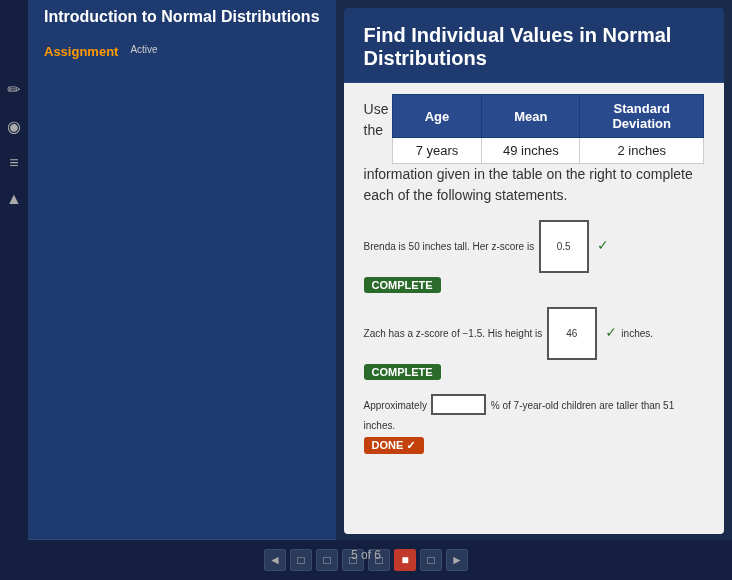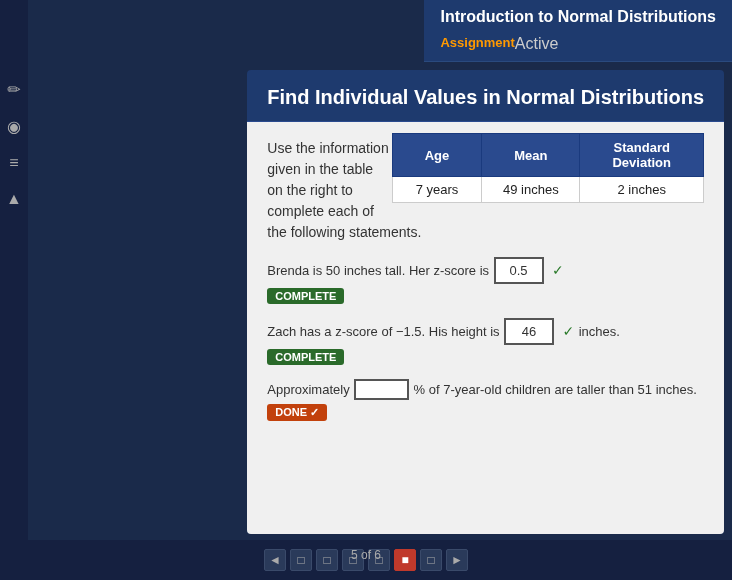--- a/index.html
+++ b/index.html
@@ -21,32 +21,33 @@
     }
 
     .top-header-title {
       color: white;
       font-size: 16px;
       font-weight: bold;
     }
 
     .top-header-sub {
       display: flex;
-      margin-top: 9px;
+      gap: 12px;
+      margin-top: 18px;
     }
 
     .assignment-label {
       color: #f90;
       font-size: 13px;
       font-weight: bold;
     }
 
     .active-label {
       color: #ccc;
-      font-size: 16px;
+      font-size: 10px;
     }
 
     
     .sidebar {
       position: absolute;
       left: 0;
       top: 0;
       width: 28px;
       height: 580px;
       background: #152040;
@@ -64,22 +65,21 @@
     }
 
     
     .main-content {
       position: absolute;
       left: 28px;
       top: 0;
       right: 0;
       bottom: 40px;
       display: flex;
-      flex-direction: column;
-      align-items: flex-end;
+      flex-direction: row;
     }
 
     
     .card {
       background: #1e3a6e;
       margin: 8px 8px 6px 8px;
       border-radius: 4px;
       flex: 1;
       display: flex;
       flex-direction: column;
@@ -135,30 +135,30 @@
     }
 
     
     .statement {
       margin-top: 14px;
       clear: both;
     }
 
     .statement-text {
       color: #333;
-      font-size: 13px;
+      font-size: 10px;
       display: inline;
     }
 
     .answer-box {
       display: inline-block;
       border: 2px solid #555;
       background: white;
-      padding: 4px 6px;
-      font-size: 13px;
+      padding: 19px 6px;
+      font-size: 10px;
       color: #333;
       min-width: 50px;
       text-align: center;
     }
 
     .checkmark {
       color: #2a7a2a;
       font-size: 14px;
       margin-left: 4px;
     }

